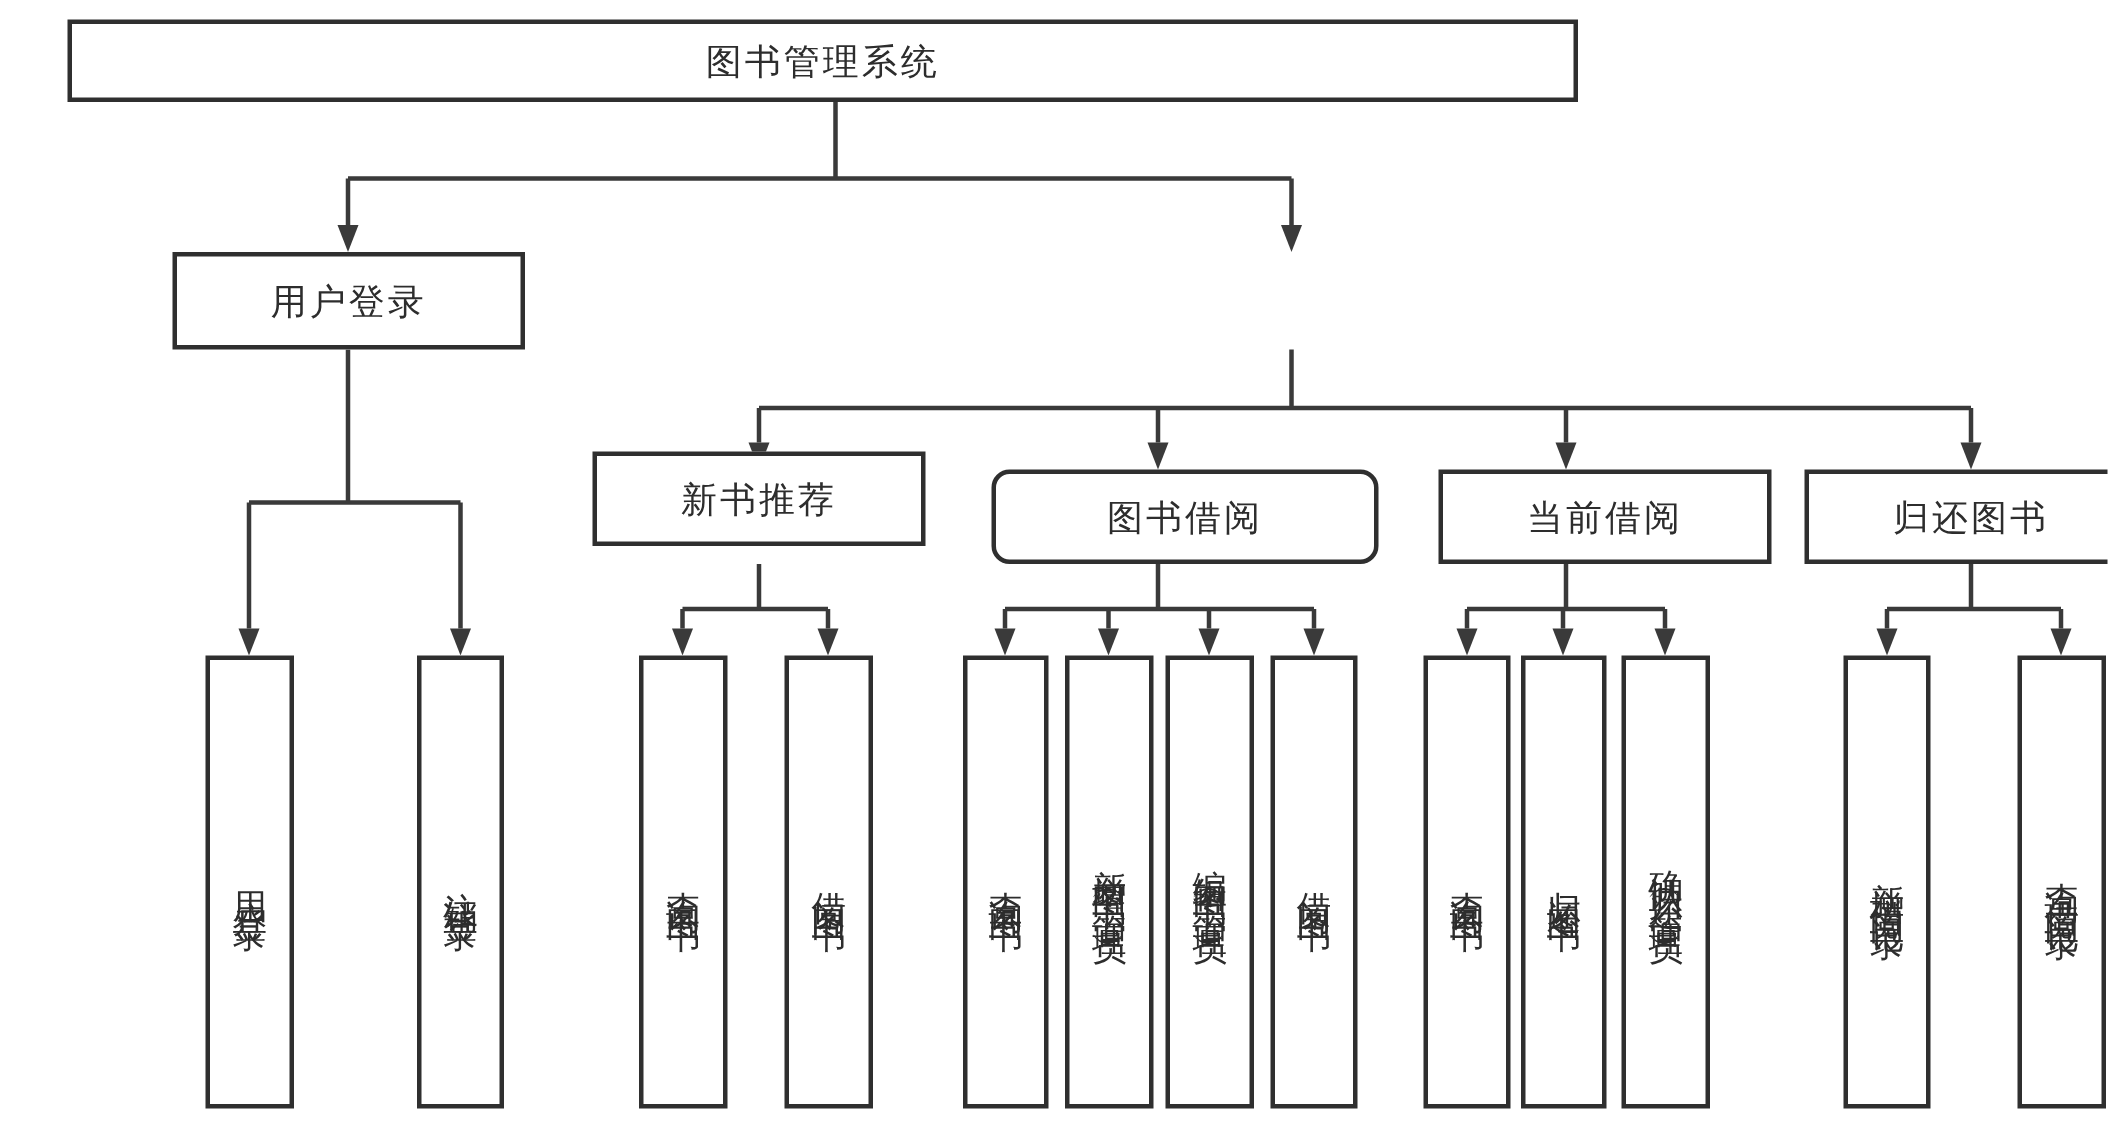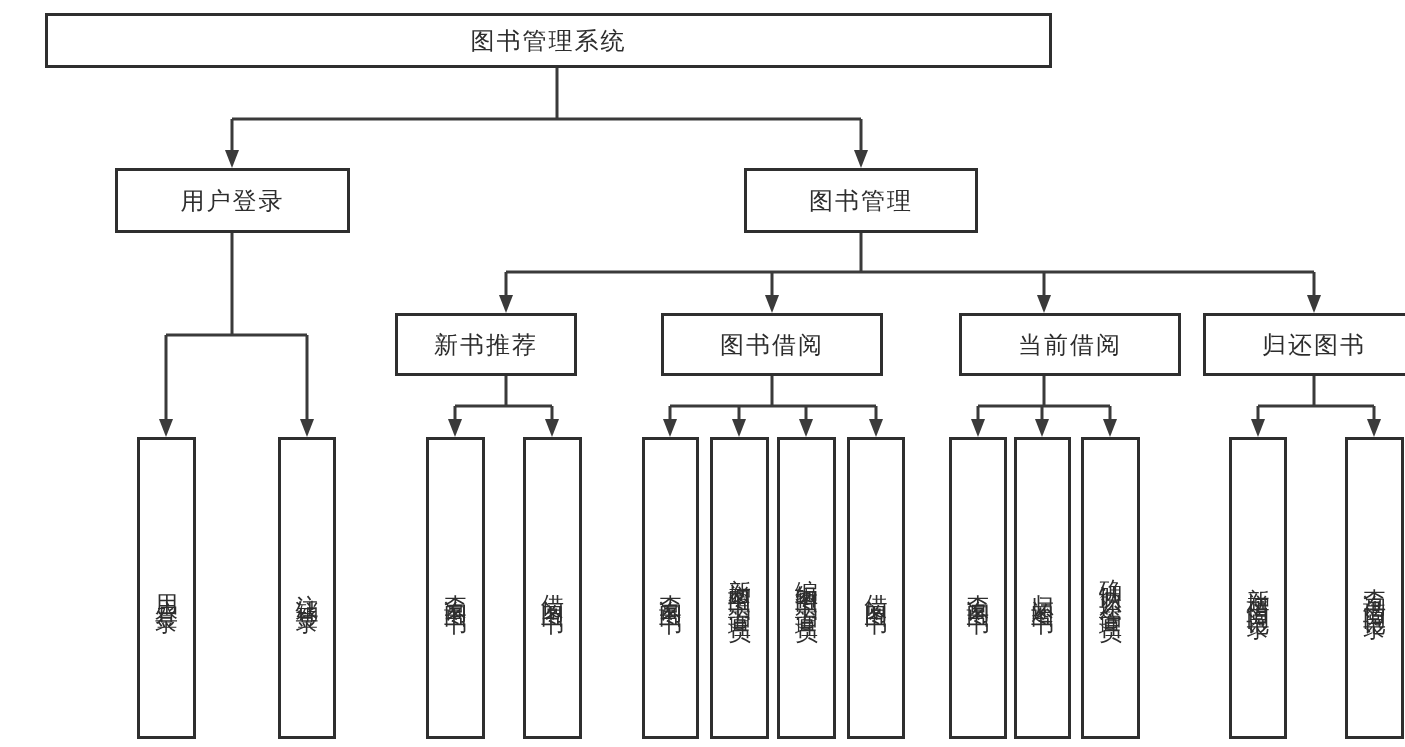--- a/index.html
+++ b/index.html
@@ -116,28 +116,25 @@
     </g>
   </svg>
 
   <div class="node" style="left:13px; top:13px; width:1007px; height:55px;">
     <span class="hlabel">图书管理系统</span>
   </div>
 
   <div class="node" style="left:83px; top:168px; width:235px; height:65px;">
     <span class="hlabel">用户登录</span>
   </div>
-  <div class="node" style="left:712px; top:168px; width:234px; height:65px;">
-    <span class="hlabel">图书管理</span>
-  </div>
 
-  <div class="node" style="left:363px; top:313px; width:182px; height:63px;font-family:Liberation Mono, monospace;">
+  <div class="node" style="left:363px; top:301px; width:222px; height:63px;font-family:Liberation Mono, monospace;">
     <span class="hlabel">新书推荐</span>
   </div>
-  <div class="node" style="left:629px; top:313px; width:222px; height:63px;">
+  <div class="node" style="left:629px; top:313px; width:258px; height:63px;border-radius:12px;">
     <span class="hlabel">图书借阅</span>
   </div>
   <div class="node" style="left:927px; top:313px; width:222px; height:63px;">
     <span class="hlabel">当前借阅</span>
   </div>
   <div class="node" style="left:1171px; top:313px; width:222px; height:63px;">
     <span class="hlabel">归还图书</span>
   </div>
 
   <div class="node leaf" style="left:105px; top:437px; width:59px; height:302px;">

